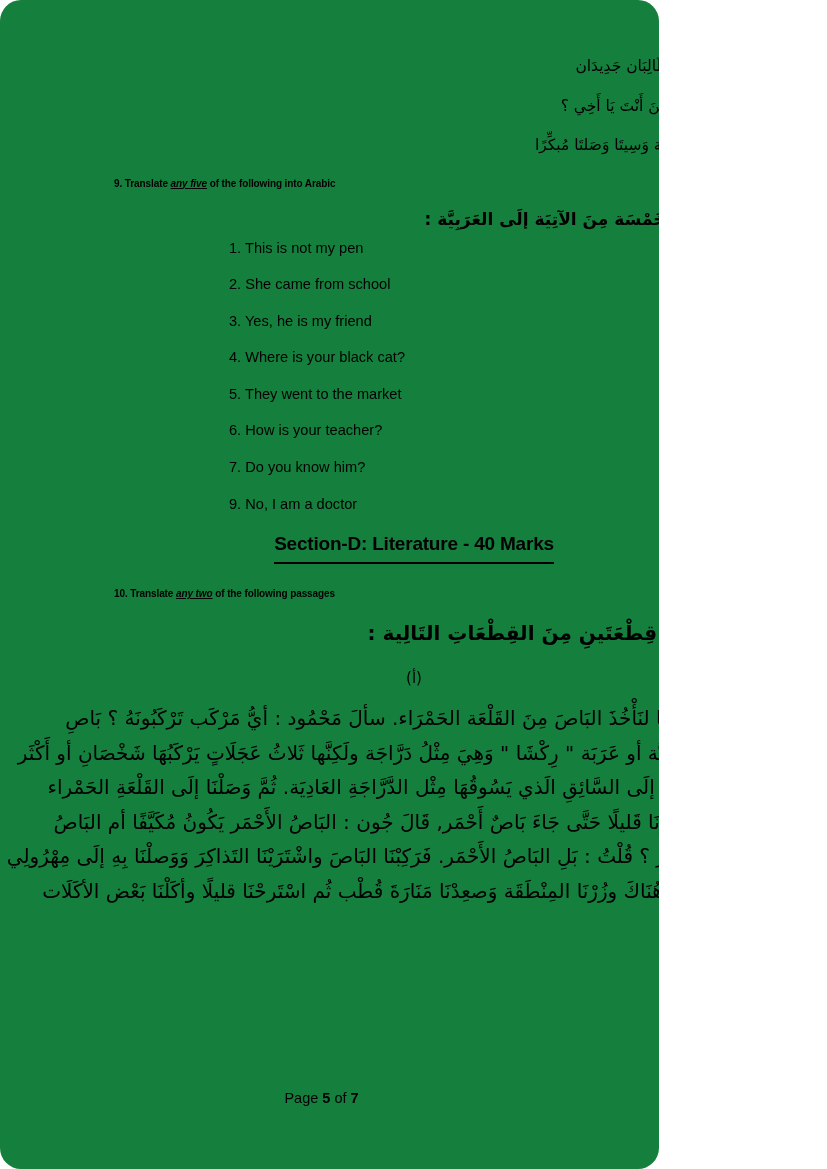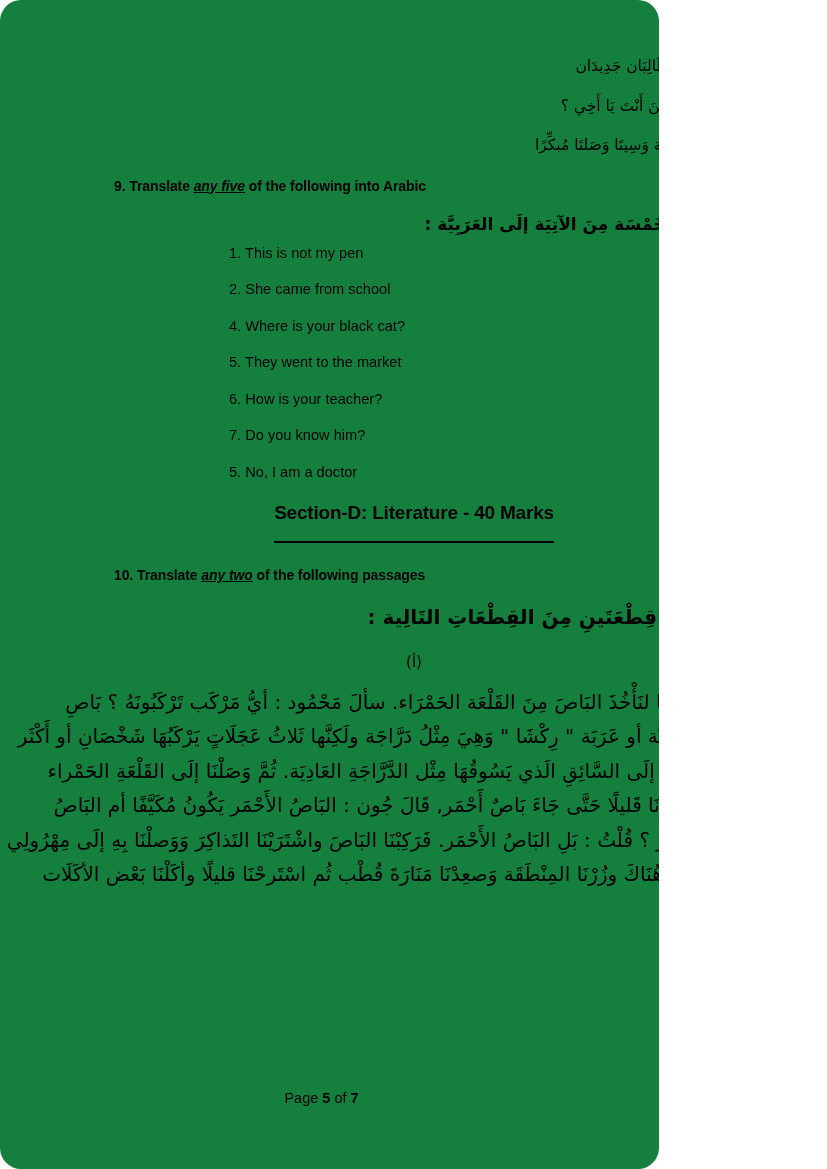--- a/index.html
+++ b/index.html
@@ -47,21 +47,21 @@
     margin: 0 0 24px 0;
     white-space: nowrap;
   }
   .carry-item:first-child { margin-top: 59px; }
 
   
   .q-row {
     display: flex;
     align-items: baseline;
     justify-content: space-between;
-    font-size: 14px;
+    font-size: 10px;
     font-weight: bold;
     letter-spacing: -0.1px;
     text-align: center;
   }
   .q-row .q-text { white-space: nowrap; }
   .q-row .q-marks { white-space: nowrap; }
   .q-em {
     font-style: italic;
     text-decoration: underline;
   }
@@ -90,21 +90,21 @@
   
   .section-heading {
     text-align: center;
     font-size: 19px;
     font-weight: bold;
     letter-spacing: -0.2px;
   }
   .section-heading .sec-inner {
     display: inline-block;
     border-bottom: 2px solid #000;
-    padding-bottom: 17px;
+    padding-bottom: 7px;
   }
   .section-heading .sec-marks { font-weight: bold; }
   .section-heading .sec-label { font-weight: 600; }
 
   
   .passage-label {
     font-size: 15px;
     text-align: center;
     font-family: "DejaVu Sans", sans-serif;
     direction: rtl;
@@ -155,25 +155,26 @@
         <span class="q-em">any five</span>
         <span>of the following into Arabic</span></span>
       <span class="q-marks">(5)</span>
     </div>
 
     <div class="ar ar-instruction" style="margin-top:22px;">تَرْجِم خَمْسَة مِنَ الآتِيَة إلَى العَرَبِيَّة :</div>
 
     <ul class="en-list" style="margin-top:13px; padding-left:115px;">
       <li>1. This is not my pen</li>
       <li>2. She came from school</li>
+      <li>3. Yes, he is my friend</li>
       <li>4. Where is your black cat?</li>
       <li>5. They went to the market</li>
       <li>6. How is your teacher?</li>
       <li>7. Do you know him?</li>
-      <li>5. No, I am a doctor</li>
+      <li>9. No, I am a doctor</li>
     </ul>
 
     <div class="section-heading" style="margin-top:20px;">
       <span class="sec-inner"><span class="sec-label">Section-D: Literature - </span><span class="sec-marks">40 Marks</span></span>
     </div>
 
     <div class="q-row" style="margin-top:24px;">
       <span class="q-text"><span>10.</span>
         <span>Translate</span>
         <span class="q-em">any two</span>

